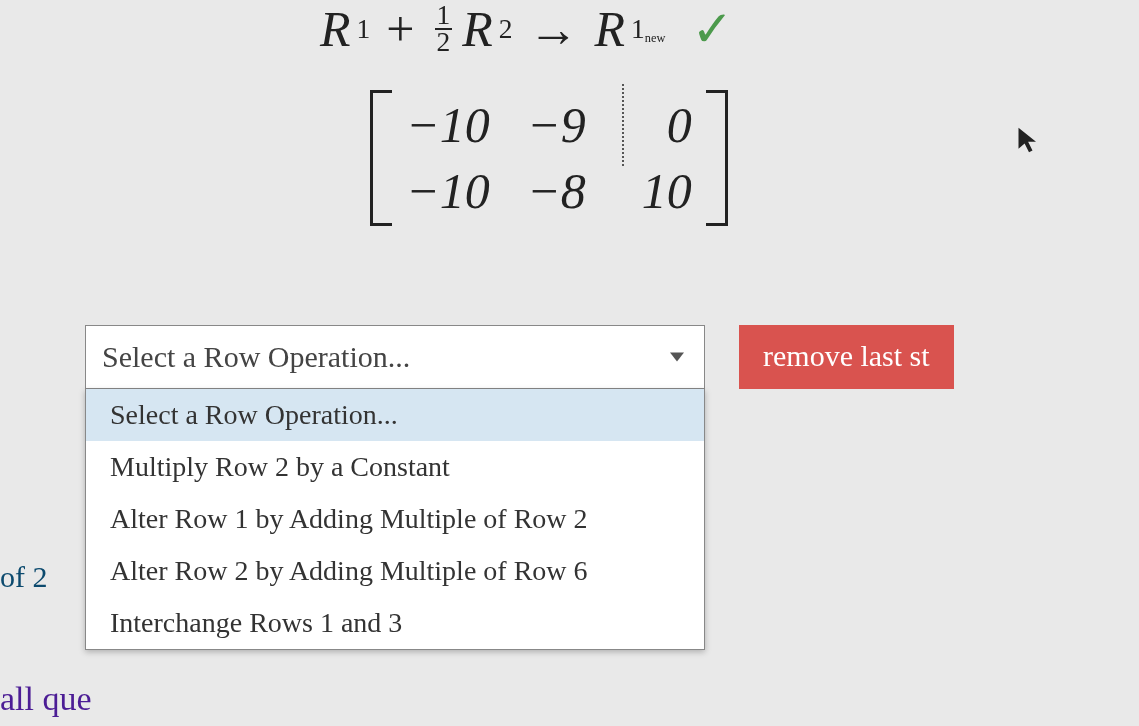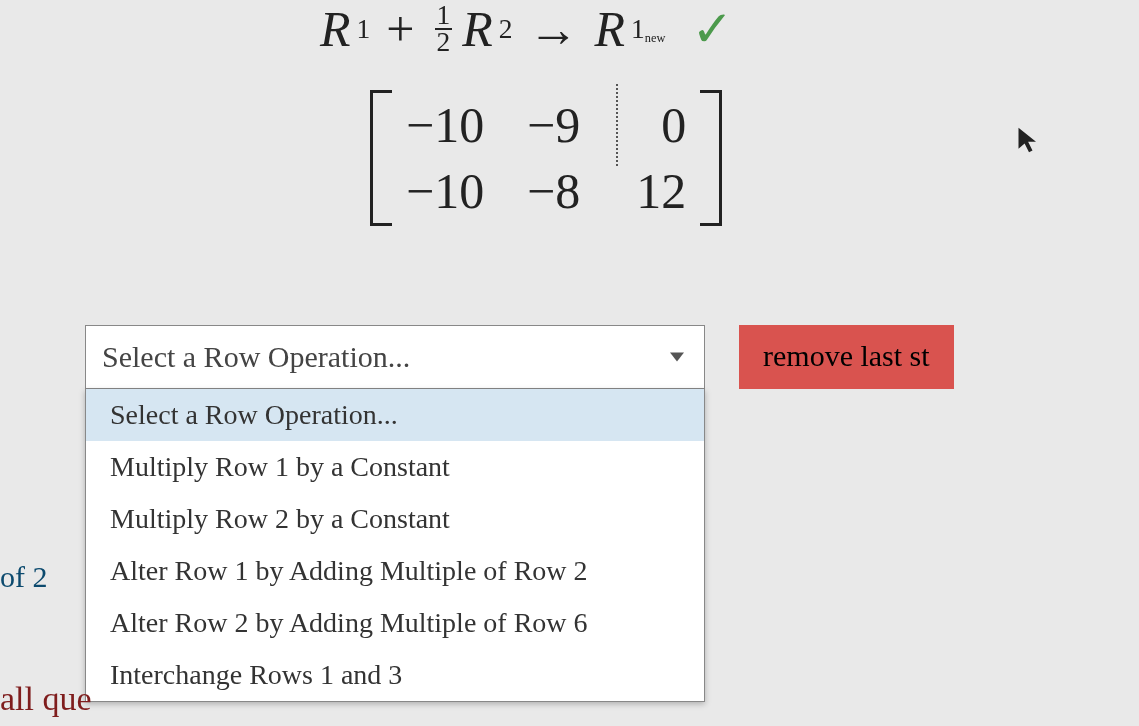--- a/index.html
+++ b/index.html
@@ -71,20 +71,21 @@
   .bracket.left { border-left: 3px solid #222; }
   .bracket.right { border-right: 3px solid #222; }
   .matrix-grid {
     display: grid;
     grid-template-columns: auto auto auto;
     row-gap: 8px;
     column-gap: 36px;
     padding: 6px 14px;
     align-items: center;
     position: relative;
+    font-style: italic;
   }
   .matrix-grid span { text-align: right; min-width: 60px; }
   .aug-col { position: relative; }
   .aug-line {
     position: absolute;
     top: -12px; bottom: -12px;
     left: 0;
     border-left: 2px dotted #555;
   }
   .aug-col span { padding-left: 20px; }
@@ -127,21 +128,21 @@
     right: 20px;
     top: 50%;
     width: 0; height: 0;
     border-left: 7px solid transparent;
     border-right: 7px solid transparent;
     border-top: 9px solid #555;
     transform: translateY(-50%);
   }
   .remove-btn {
     background: var(--red);
-    color: #000000;
+    color: #ffffff;
     font-size: 30px;
     font-family: var(--serif);
     padding: 14px 24px;
     white-space: nowrap;
     cursor: pointer;
   }
 
   
   .options {
     position: absolute;
@@ -168,21 +169,21 @@
     left: 0;
     top: 560px;
     font-size: 30px;
     color: #0c4a6e;
   }
   .allque {
     position: absolute;
     left: 0;
     top: 680px;
     font-size: 34px;
-    color: #7f1d1d;
+    color: #4c1d95;
   }
 </style>
 </head>
 <body>
 
 <div class="math">
   <span class="R">R</span>
     <sub>1</sub>
   <span class="plus">+</span>
   <span class="frac">
@@ -198,39 +199,38 @@
 </div>
 
 <div class="matrix">
   <div class="bracket left"></div>
   <div class="matrix-grid">
     <span>−10</span>
     <span>−9</span>
     <span class="aug-col"><span class="aug-line"></span><span>0</span></span>
     <span>−10</span>
     <span>−8</span>
-    <span class="aug-col"><span>12</span></span>
+    <span class="aug-col"><span>10</span></span>
   </div>
   <div class="bracket right"></div>
 </div>
 
 <svg class="cursor" viewBox="0 0 32 32">
   <path d="M4 2 L4 26 L11 20 L16 30 L20 28 L15 18 L24 18 Z" fill="#222"></path>
 </svg>
 
 <div class="select-row">
   <div class="selectbox">
     <span>Select a Row Operation...</span>
   </div>
   <div class="remove-btn">remove last st</div>
 </div>
 
 <div class="options">
   <div class="option hovered">Select a Row Operation...</div>
-  <div class="option">Multiply Row 1 by a Constant</div>
   <div class="option">Multiply Row 2 by a Constant</div>
   <div class="option">Alter Row 1 by Adding Multiple of Row 2</div>
   <div class="option">Alter Row 2 by Adding Multiple of Row 6</div>
   <div class="option">Interchange Rows 1 and 3</div>
 </div>
 
 <div class="of2">of 2</div>
 <div class="allque">all que</div>
 
 </body></html>

